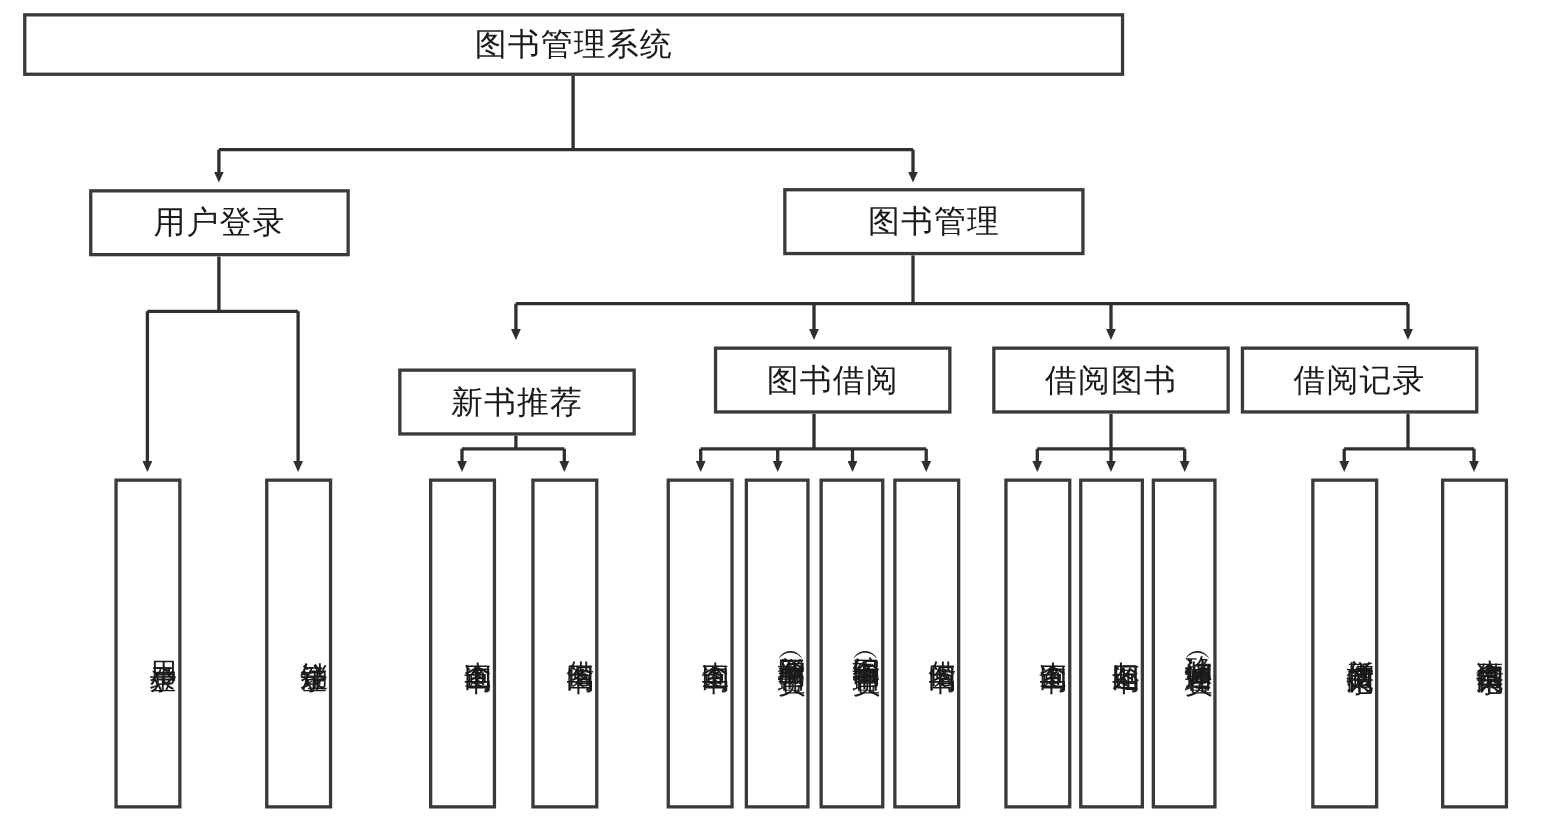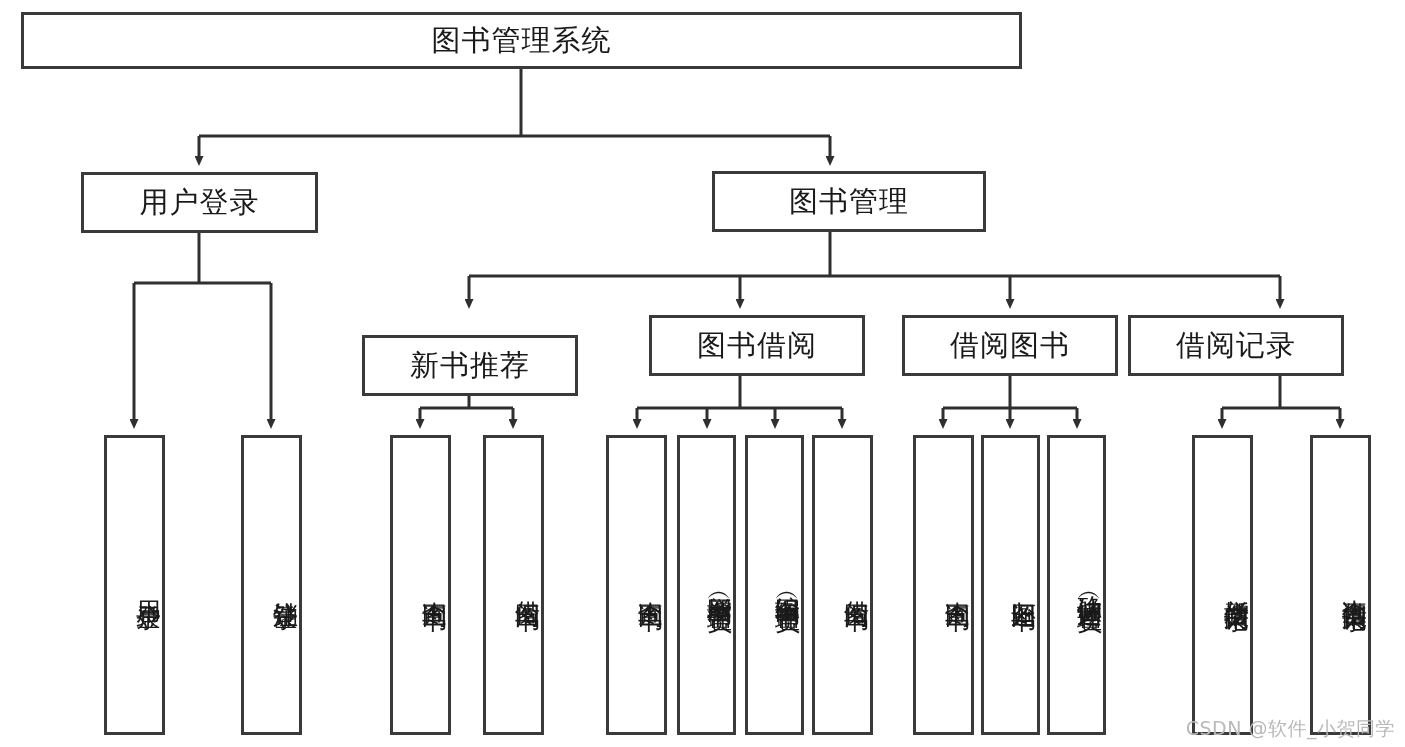--- a/index.html
+++ b/index.html
@@ -188,15 +188,14 @@
     <span class="lbl">确认归还（管理员）</span>
   </div>
 
   <div class="node vert" style="left:1192px; top:435px; width:61px; height:300px;">
     <span class="lbl">新增借阅记录</span>
   </div>
   <div class="node vert" style="left:1310px; top:435px; width:61px; height:300px;">
     <span class="lbl">查询借阅记录</span>
   </div>
 
-  <div id="watermark">CSDN @软件_小贺同学</div>
 
 </div>
 
 </body></html>

